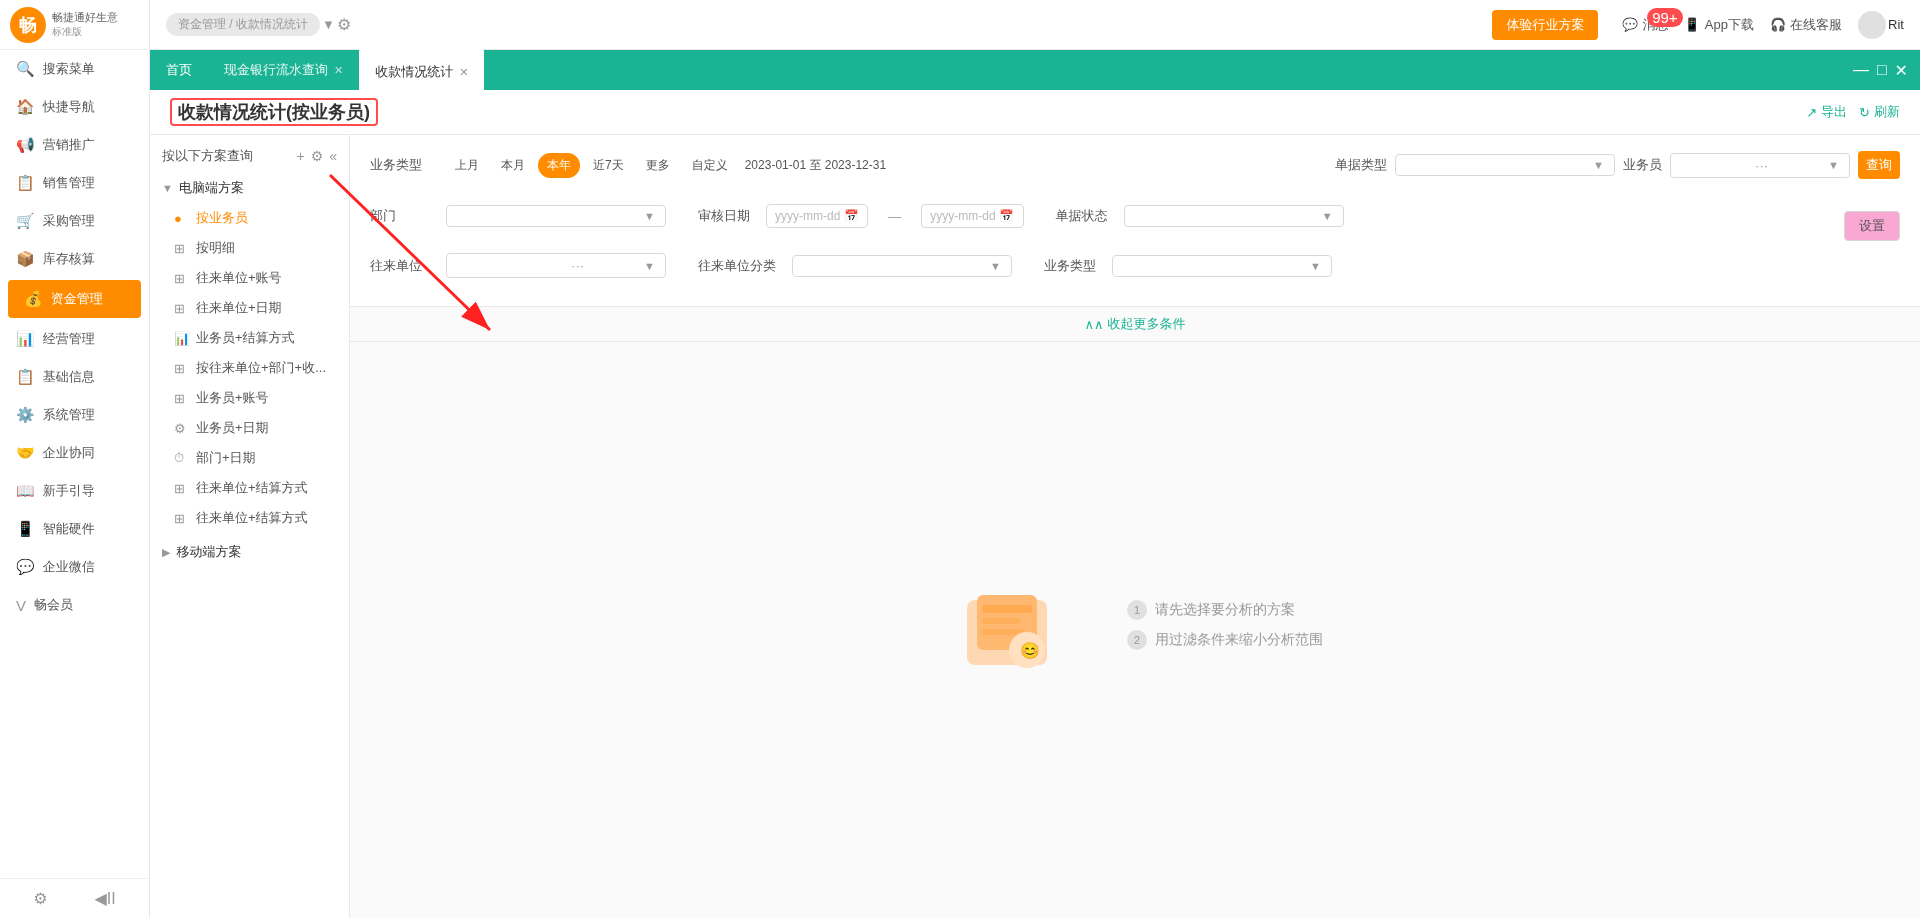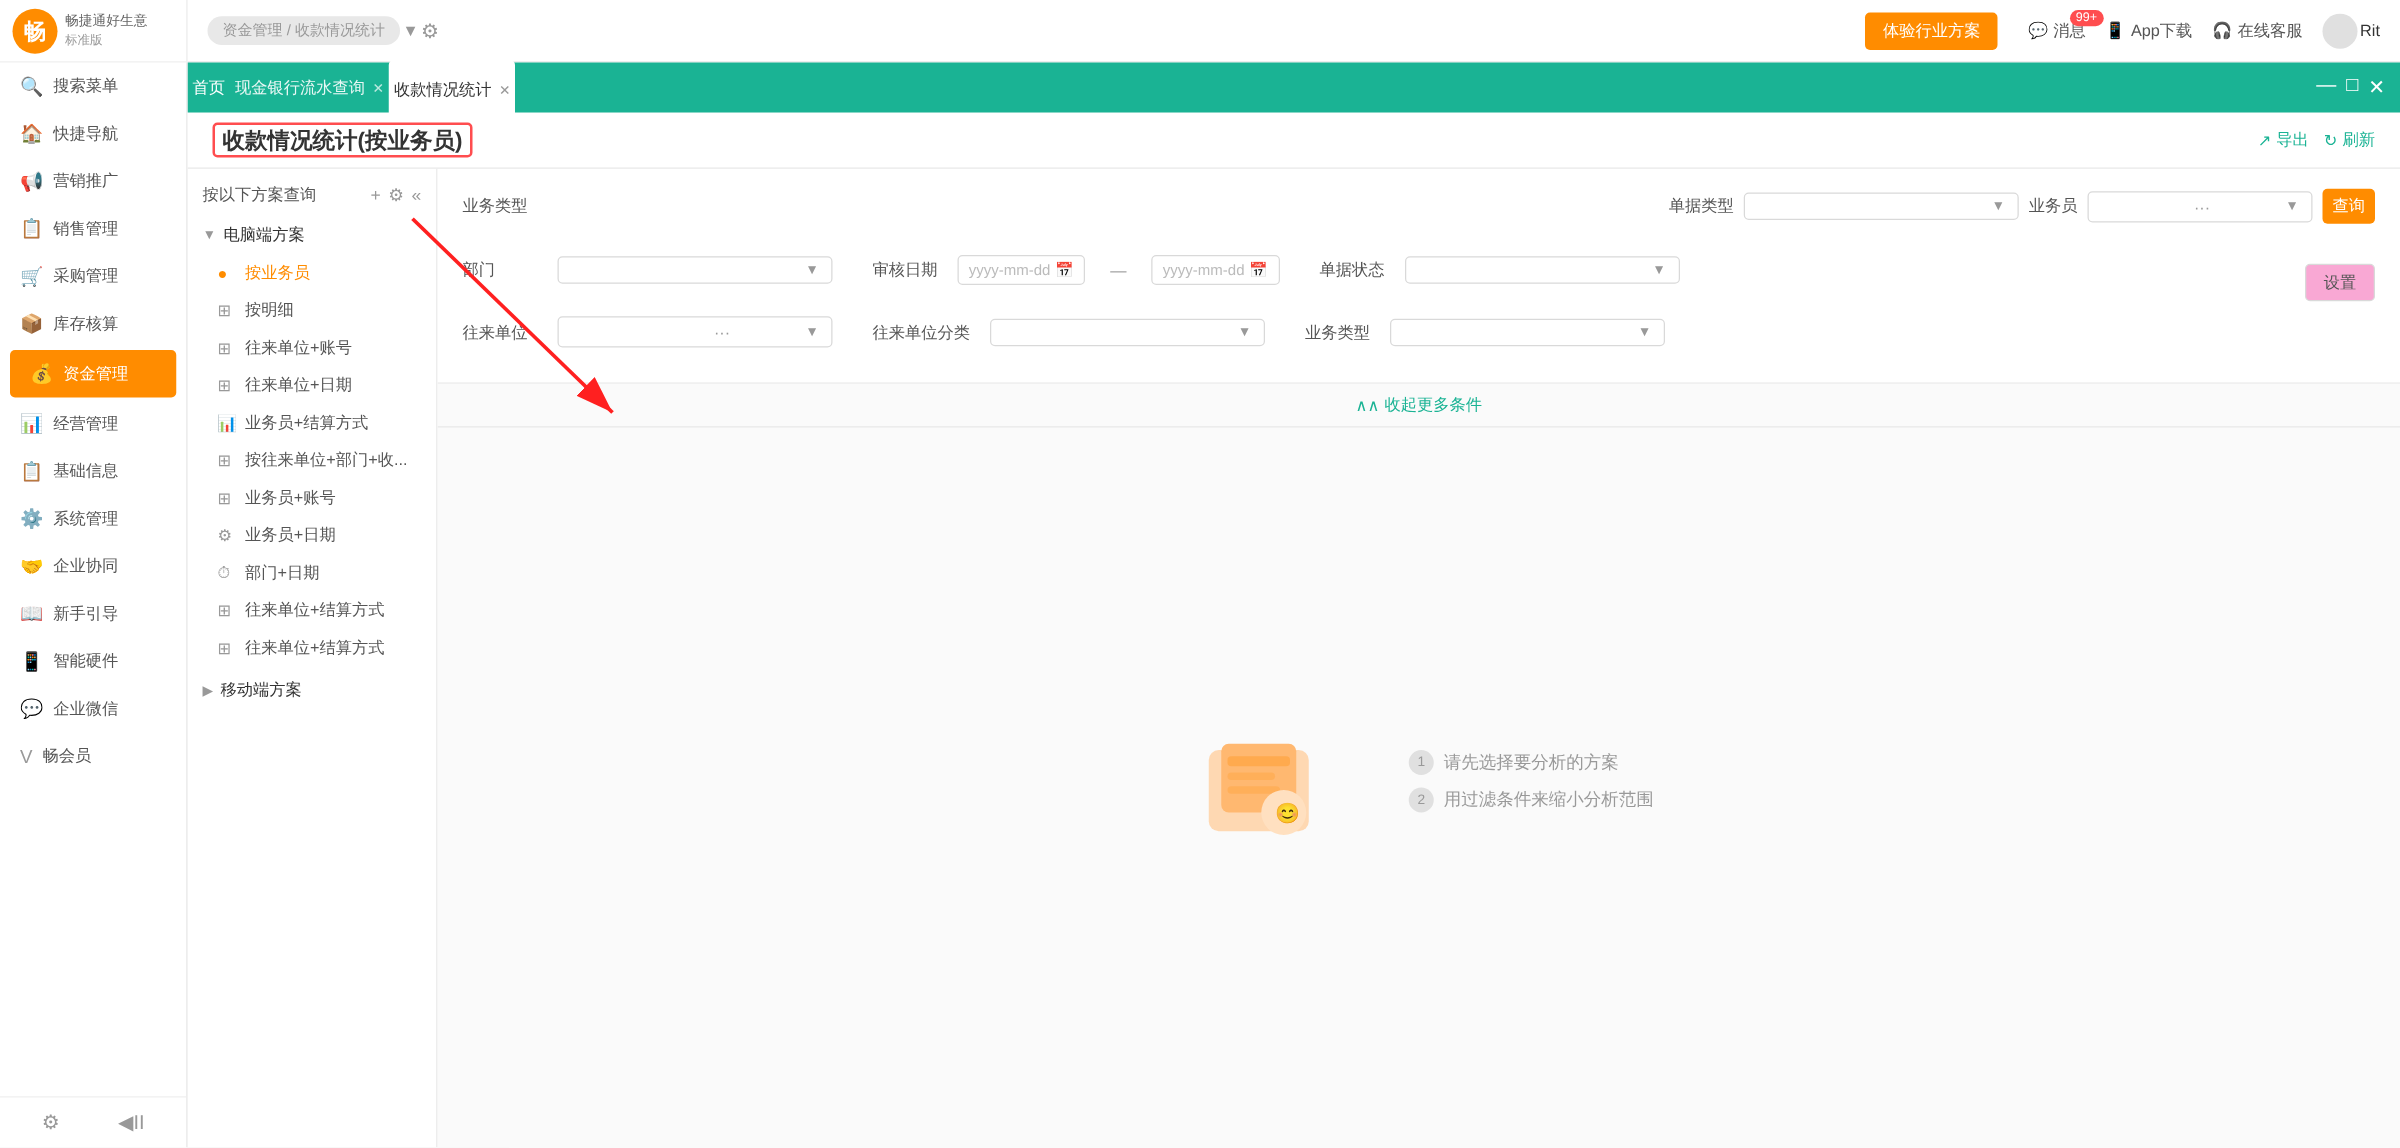--- a/index.html
+++ b/index.html
@@ -26,26 +26,26 @@
     .main { flex: 1; display: flex; flex-direction: column; height: 918px; overflow: hidden; }
 
     
     .topbar { height: 50px; background: #fff; display: flex; align-items: center; padding: 0 16px; border-bottom: 1px solid #e8e8e8; justify-content: space-between; }
     .topbar-left { display: flex; align-items: center; gap: 2px; }
     .breadcrumb-bar { display: flex; align-items: center; gap: 4px; color: #999; font-size: 13px; }
     .settings-icon-btn { color: #999; cursor: pointer; font-size: 16px; }
     .trial-btn { background: #ff8c00; color: white; border: none; border-radius: 4px; padding: 6px 14px; cursor: pointer; font-size: 13px; }
     .topbar-right { display: flex; align-items: center; gap: 16px; color: #555; font-size: 13px; }
     .msg-btn { display: flex; align-items: center; gap: 4px; cursor: pointer; position: relative; }
-    .badge { background: #ff4d4f; color: white; border-radius: 10px; font-size: 10px; padding: 1px 5px; position: absolute; top: -8px; right: -14px; }
+    .badge { background: #ff4d4f; color: white; border-radius: 10px; font-size: 15px; padding: 1px 5px; position: absolute; top: -8px; right: -14px; }
     .user-avatar { width: 28px; height: 28px; border-radius: 50%; background: #e0e0e0; }
 
     
     .tabbar { height: 40px; background: #1ab394; display: flex; align-items: center; padding: 0; position: relative; }
-    .tab { display: flex; align-items: center; padding: 0 4px; height: 48px; cursor: pointer; color: rgba(255,255,255,0.85); font-size: 13px; gap: 6px; }
+    .tab { display: flex; align-items: center; padding: 0 16px; height: 48px; cursor: pointer; color: rgba(255,255,255,0.85); font-size: 13px; gap: 6px; }
     .tab.home { color: white; }
     .tab.active { background: white; color: #333; border-radius: 4px 4px 0 0; margin-top: 4px; }
     .tab-close { font-size: 11px; color: #999; cursor: pointer; }
     .tab-window-controls { margin-left: auto; display: flex; gap: 8px; padding-right: 12px; color: white; font-size: 16px; }
 
     
     .page-header { background: #fff; padding: 10px 20px; display: flex; align-items: center; justify-content: space-between; border-bottom: 1px solid #e8e8e8; }
     .page-title { font-size: 18px; font-weight: bold; color: #333; border: 2px solid #ff4d4f; border-radius: 4px; padding: 2px 8px; text-align: center; }
     .header-actions { display: flex; gap: 12px; }
     .export-btn { color: #1ab394; cursor: pointer; font-size: 13px; display: flex; align-items: center; gap: 4px; }
@@ -322,20 +322,29 @@
         </div>
       </div>
     </div>
 
     <div class="right-panel">
 
       <div class="filter-area">
 
         <div class="filter-row">
           <span class="filter-label">业务类型</span>
+          <div class="date-shortcuts">
+            <span class="date-btn">上月</span>
+            <span class="date-btn">本月</span>
+            <span class="date-btn active">本年</span>
+            <span class="date-btn">近7天</span>
+            <span class="date-btn">更多</span>
+            <span class="date-btn">自定义</span>
+            <span class="date-range">2023-01-01 至 2023-12-31</span>
+          </div>
           <div style="margin-left:auto; display:flex; align-items:center; gap:8px;">
             <span style="font-size:13px;color:#555;">单据类型</span>
             <div class="filter-select" style="min-width:220px;">
               <span style="color:#bbb;flex:1;"></span>
               <span class="chevron-down">▼</span>
             </div>
             <span style="font-size:13px;color:#555;">业务员</span>
             <div class="filter-select" style="min-width:180px;">
               <span style="color:#bbb;flex:1;"></span>
               <span class="more-dots">···</span>

